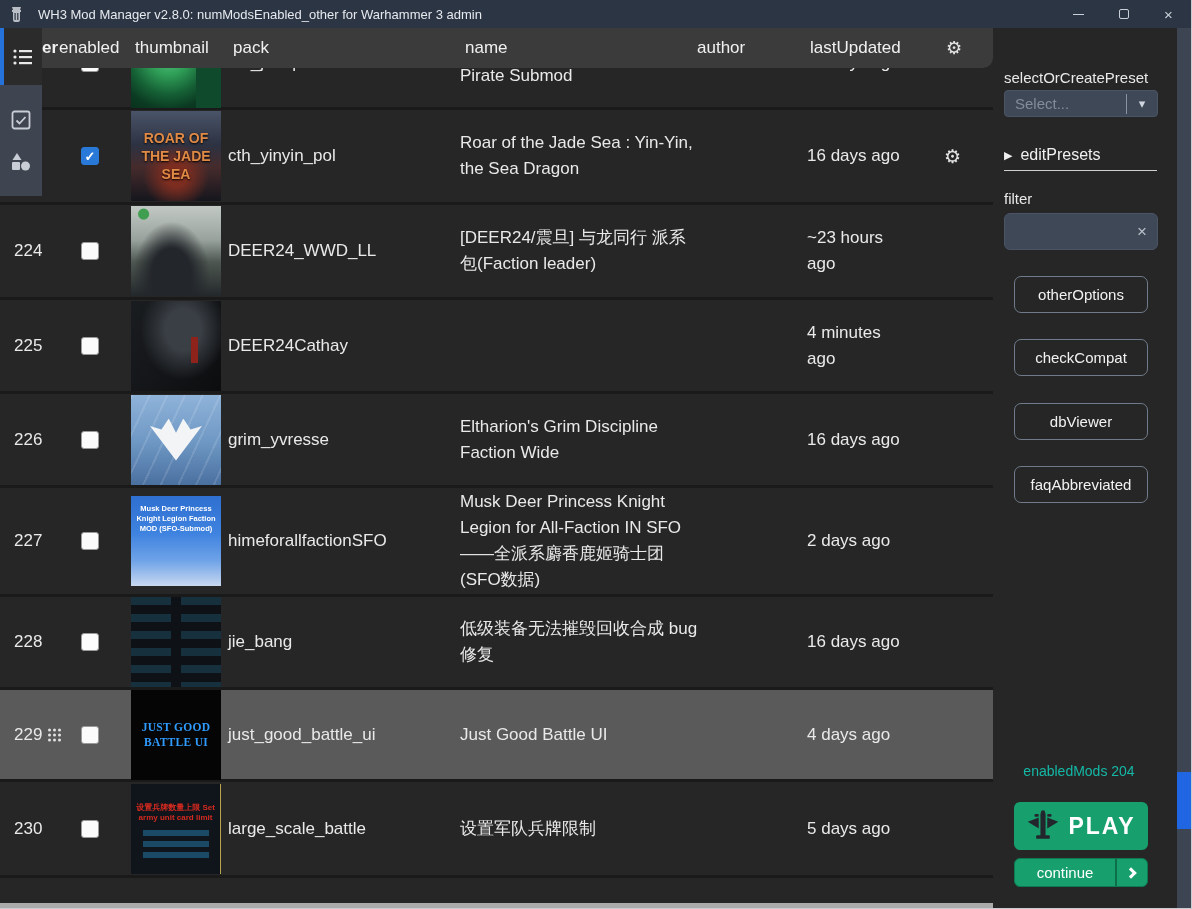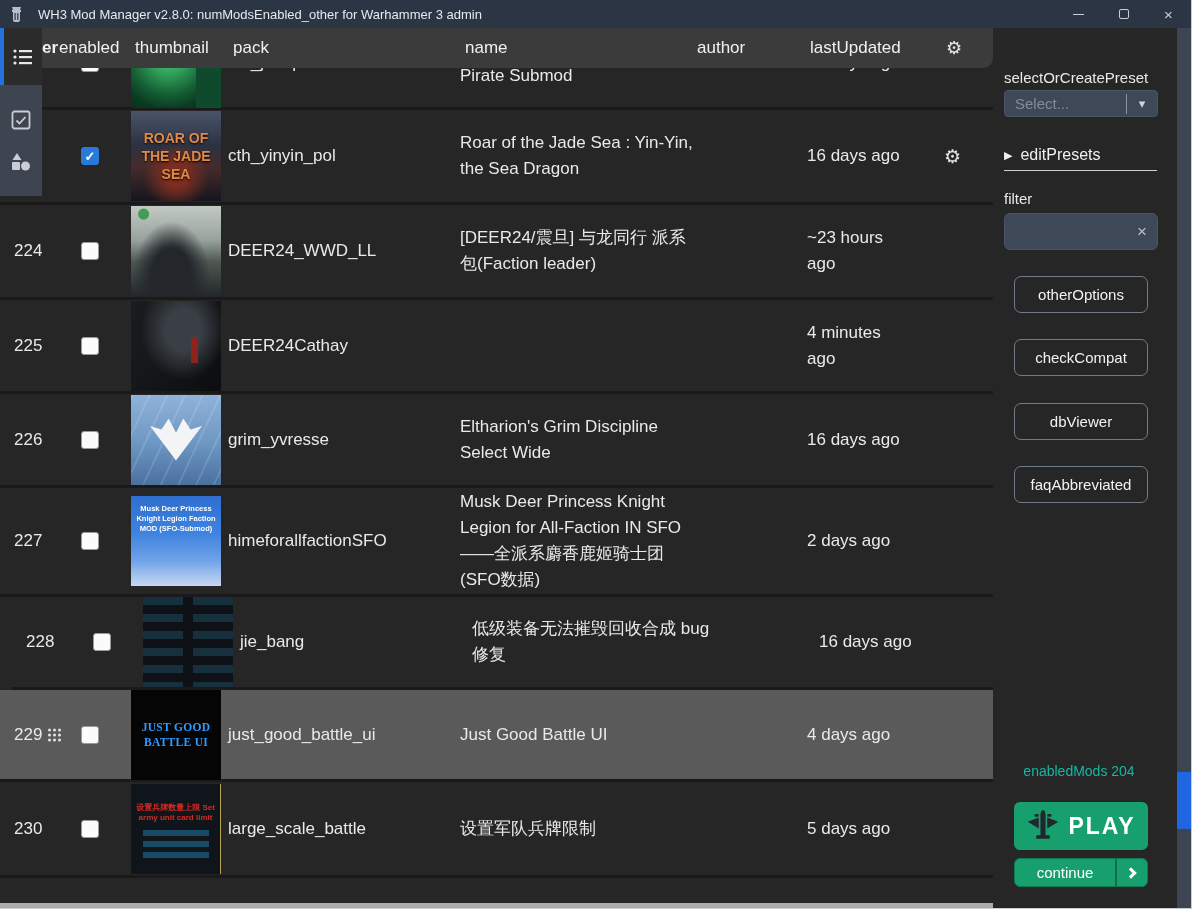--- a/index.html
+++ b/index.html
@@ -203,37 +203,37 @@
 
   </div>
       <div class="row" style="height: 94px;">
     <span class="num">226</span>
 
     <span class="cb"></span>
     <div class="thumb t-yvresse">
           <span class="ttext"></span>
         </div>
     <span class="pack">grim_yvresse</span>
-    <span class="name">Eltharion's Grim Discipline Select Wide</span>
+    <span class="name">Eltharion's Grim Discipline Faction Wide</span>
     <span class="updated">16 days ago</span>
 
   </div>
       <div class="row" style="height: 109px;">
     <span class="num">227</span>
 
     <span class="cb"></span>
     <div class="thumb t-hime">
           <span class="ttext">Musk Deer Princess Knight Legion Faction MOD (SFO-Submod)</span>
         </div>
     <span class="pack">himeforallfactionSFO</span>
     <span class="name">Musk Deer Princess Knight Legion for All-Faction IN SFO ——全派系麝香鹿姬骑士团 (SFO数据)</span>
     <span class="updated">2 days ago</span>
 
   </div>
-      <div class="row" style="height: 93px; margin-left: 12px;">
+      <div class="row" style="height: 93px;">
     <span class="num">228</span>
 
     <span class="cb"></span>
     <div class="thumb t-jie">
           <span class="ttext"></span>
         </div>
     <span class="pack">jie_bang</span>
     <span class="name">低级装备无法摧毁回收合成 bug修复</span>
     <span class="updated">16 days ago</span>
 

